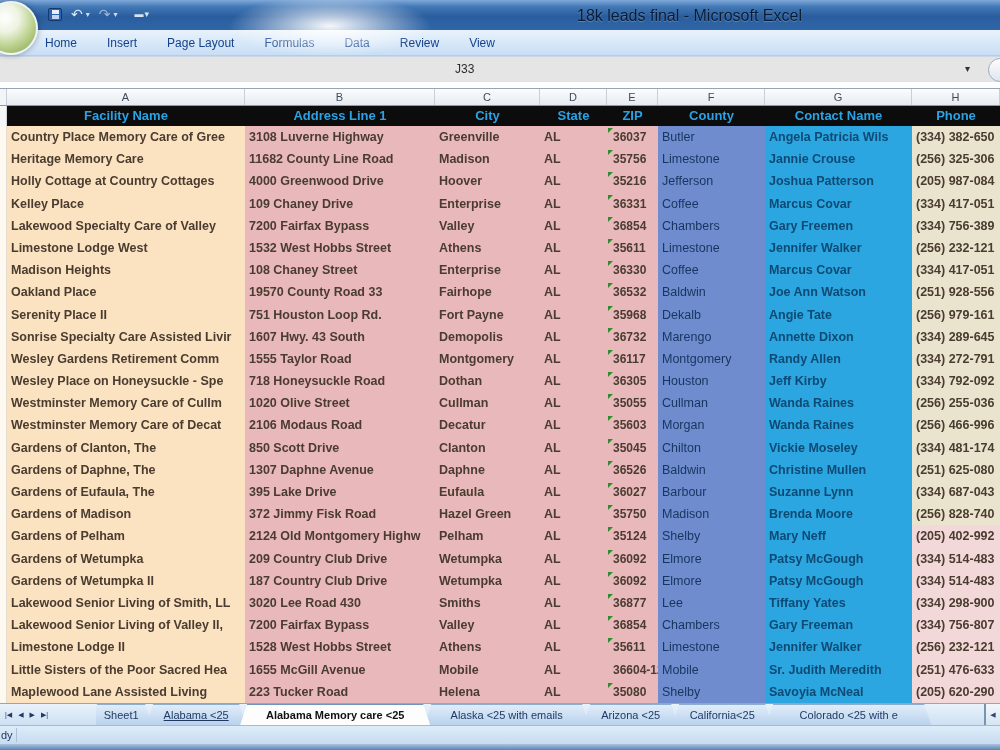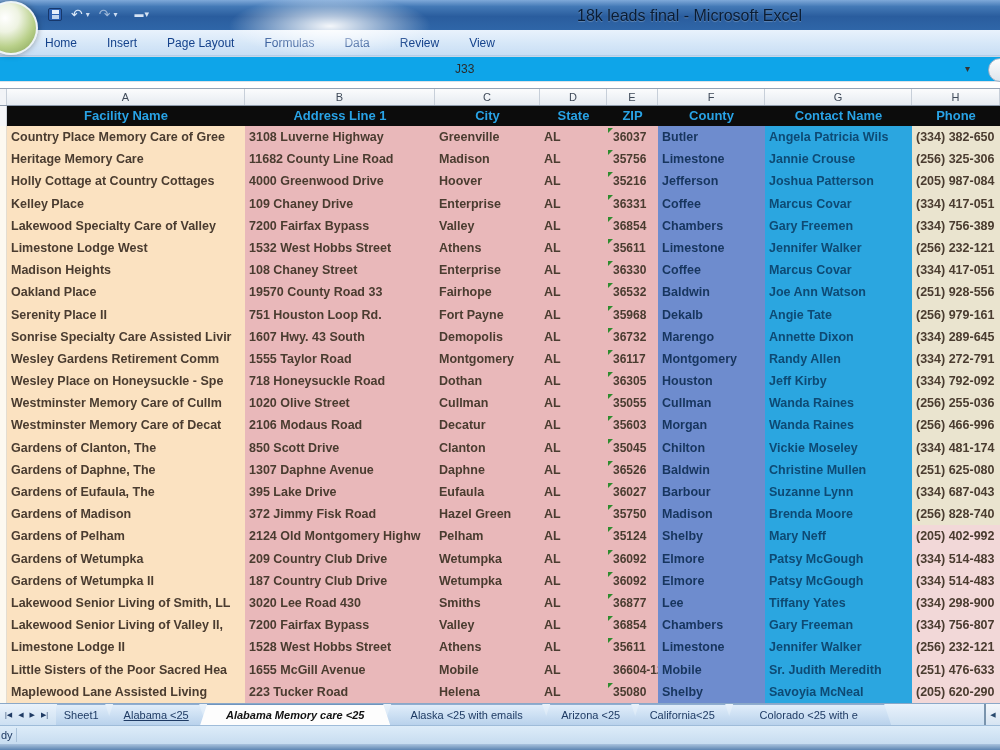--- a/index.html
+++ b/index.html
@@ -24,21 +24,21 @@
     background:radial-gradient(ellipse at 50% 45%, rgba(255,255,255,.95) 0%, rgba(255,255,255,0) 68%); }
   #window-title { position:absolute; left:577px; top:7px; font-size:16px; color:#0a1c33; text-shadow:0 1px 1px rgba(255,255,255,.25); white-space:nowrap; }
 
   
   #ribbonbar { position:absolute; left:0; top:30px; width:1000px; height:26px;
     background:linear-gradient(#e9f2fc,#d6e7f8 55%,#c9def4); border-bottom:1px solid #b5cde8; }
   #ribbon-tabs { display:flex; height:100%; padding-left:30px; align-items:center;text-align:right; }
   .ribbon-tab { padding:3px 15px; font-size:12px; color:#15428b; white-space:nowrap; cursor:default; }
 
   
-  #formulabar { position:absolute; left:0; top:56px; width:1000px; height:26px; background:#0ea5e9;
+  #formulabar { position:absolute; left:0; top:56px; width:1000px; height:26px; background:#e5e5e5;
     border-top:1px solid #c8d6e6; border-bottom:1px solid #dbe2ea; }
   #name-box { position:absolute; left:455px; top:5px; font-size:12px; color:#2b2b2b; }
   #fx-caret { position:absolute; right:30px; top:6px; font-size:10px; color:#333; }
   #fx-circle { position:absolute; right:-12px; top:1px; width:24px; height:24px; border-radius:50%;
     background:linear-gradient(#fdfdfd,#dfe5ec); border:1px solid #9fb0c4; }
 
   
   #colheaders { position:absolute; left:0; top:88px; width:1000px; height:18px; display:flex;
     background:linear-gradient(#fbfcfd,#e6ebf1); border-top:1px solid #96a4b6; border-bottom:1px solid #8d9aab; }
   .colh { font-size:11px; color:#3f4a59; text-align:center; line-height:17px; border-right:1px solid #c7cfd9; cursor:default; }
@@ -63,31 +63,31 @@
     font-size:13px; font-weight:bold; text-align:center; line-height:20px; white-space:nowrap; overflow:hidden; cursor:default; }
   .hsliver { background:#f5f6f8; border-right:1px solid #d0d5dc; }
   .cell { font-size:12.5px; font-weight:600; line-height:22.2px; white-space:nowrap; overflow:hidden;
     padding-left:4px; color:var(--body-text,#4a3c30); cursor:cell; }
   .sliver-cell { background:#fdf9f0; border-right:1px solid #e4ddd0; }
   .cell-facility { background:var(--facility-bg,#fbe2c1); }
   .cell-address, .cell-city, .cell-state { background:var(--address-bg,#e9b8ba); }
   .cell-zip { background:var(--address-bg,#e9b8ba); position:relative; padding-left:6px; font-size:12px; }
   .zip-flag { position:absolute; left:1px; top:2px; width:0; height:0;
     border-top:5px solid var(--zip-flag-green,#2e8b2e); border-right:5px solid transparent; }
-  .cell-county { background:var(--county-bg,#6e8cce); color:var(--county-text,#17355e); font-weight:700; }
+  .cell-county { background:var(--county-bg,#6e8cce); color:var(--county-text,#17355e); font-weight:400; }
   .cell-contact { background:var(--contact-bg,#2ba6e0); color:var(--contact-text,#0e4a74); font-weight:700; }
   .cell-phone { background:var(--phone-bg-beige,#eae4cf); }
   .tone-pink .cell-phone { background:var(--phone-bg-pink,#f2d8d8); }
 
   
   #tabbar { position:absolute; left:0; top:703px; width:1000px; height:22px;
     background:linear-gradient(#e9f2fb,#cde0f2); border-top:1px solid #8aa8c8; display:flex; align-items:stretch; }
   #tab-nav { display:flex; align-items:center; gap:2px; padding:0 6px 0 3px; }
   .tab-nav-btn { font-size:7px; color:#1f3b64; padding:2px 2px; cursor:default; }
-  #sheet-tabs { display:flex; align-items:stretch; flex:1; overflow:hidden; }
+  #sheet-tabs { display:flex; align-items:stretch; flex:1; overflow:hidden;margin-left:40px; }
   .sheet-tab { position:relative; display:flex; align-items:center; justify-content:center;
     font-size:11px; color:#1f3b64; padding:0 16px; white-space:nowrap;
     background:linear-gradient(#e0edfa,#b9d2ec); cursor:default;
     clip-path:polygon(7px 0, calc(100% - 7px) 0, 100% 100%, 0 100%);
     border-top:1px solid #8fadd0; margin-left:-6px; }
   .sheet-tab.active { background:#fdfdfd; color:#111; font-weight:bold; z-index:3;
     border-top:1px solid #6f94bd; }
   #tab-scroll { width:16px; margin-left:auto; background:linear-gradient(#f3f7fb,#d6e4f2);
     border-left:2px solid #7a94ad; color:#2a4a6e; font-size:7px; display:flex; align-items:center; justify-content:center; cursor:default; }
 
@@ -455,21 +455,21 @@
 <div id="tabbar">
   <div id="tab-nav">
       <span class="tab-nav-btn">|◀</span>
       <span class="tab-nav-btn">◀</span>
       <span class="tab-nav-btn">▶</span>
       <span class="tab-nav-btn">▶|</span>
     </div>
   <div id="sheet-tabs">
       <div class="sheet-tab" style="width: 62px;">Sheet1</div>
       <div class="sheet-tab" style="width: 100px; text-decoration: underline;">Alabama &lt;25</div>
-      <div class="sheet-tab active" style="width: 190px; font-style: italic;">Alabama Memory care &lt;25</div>
+      <div class="sheet-tab active" style="width: 190px;">Alabama Memory care &lt;25</div>
       <div class="sheet-tab" style="width: 165px;">Alaska &lt;25 with emails</div>
       <div class="sheet-tab" style="width: 95px;">Arizona &lt;25</div>
       <div class="sheet-tab" style="width: 100px;">California&lt;25</div>
       <div class="sheet-tab" style="width: 165px;">Colorado &lt;25 with e</div>
     </div>
   <div id="tab-scroll">◀</div>
 </div>
 
 <div id="statusbar">
   <span id="status-text">dy</span>

